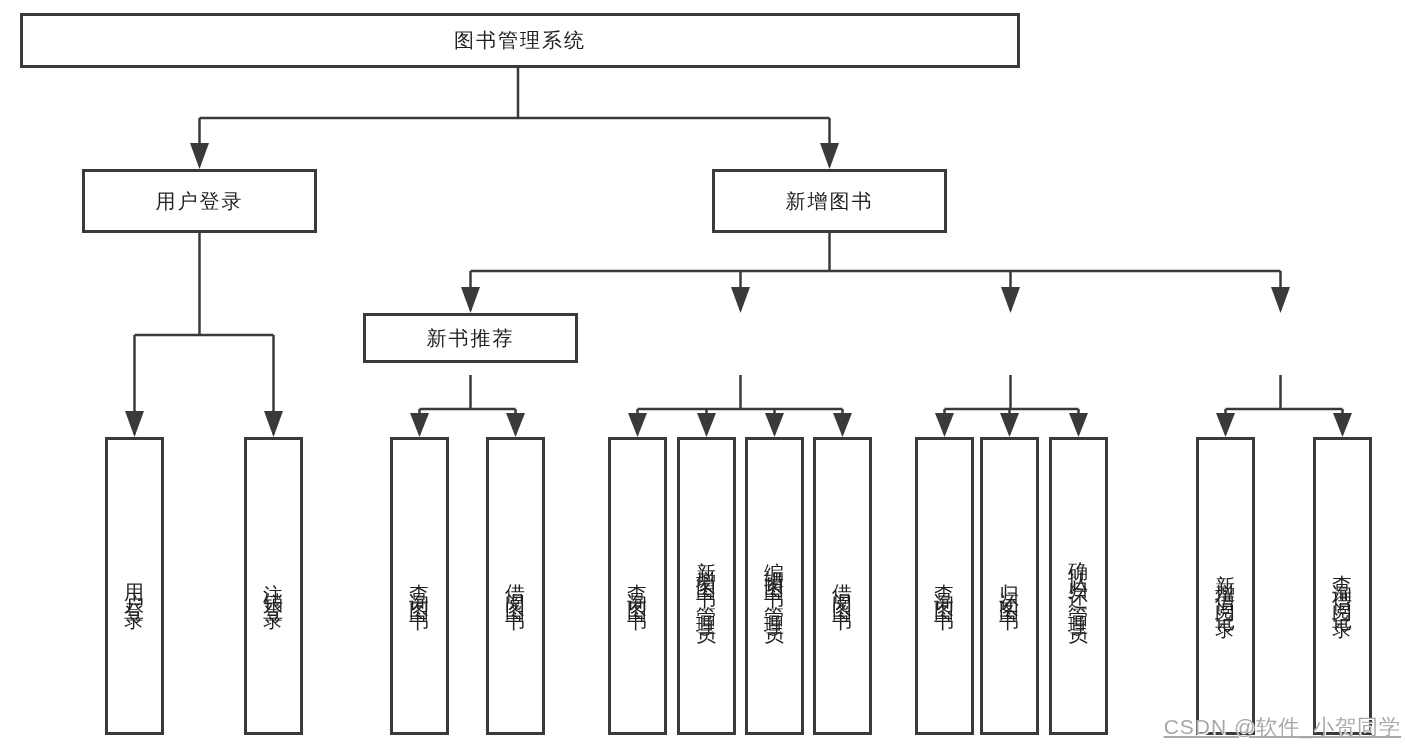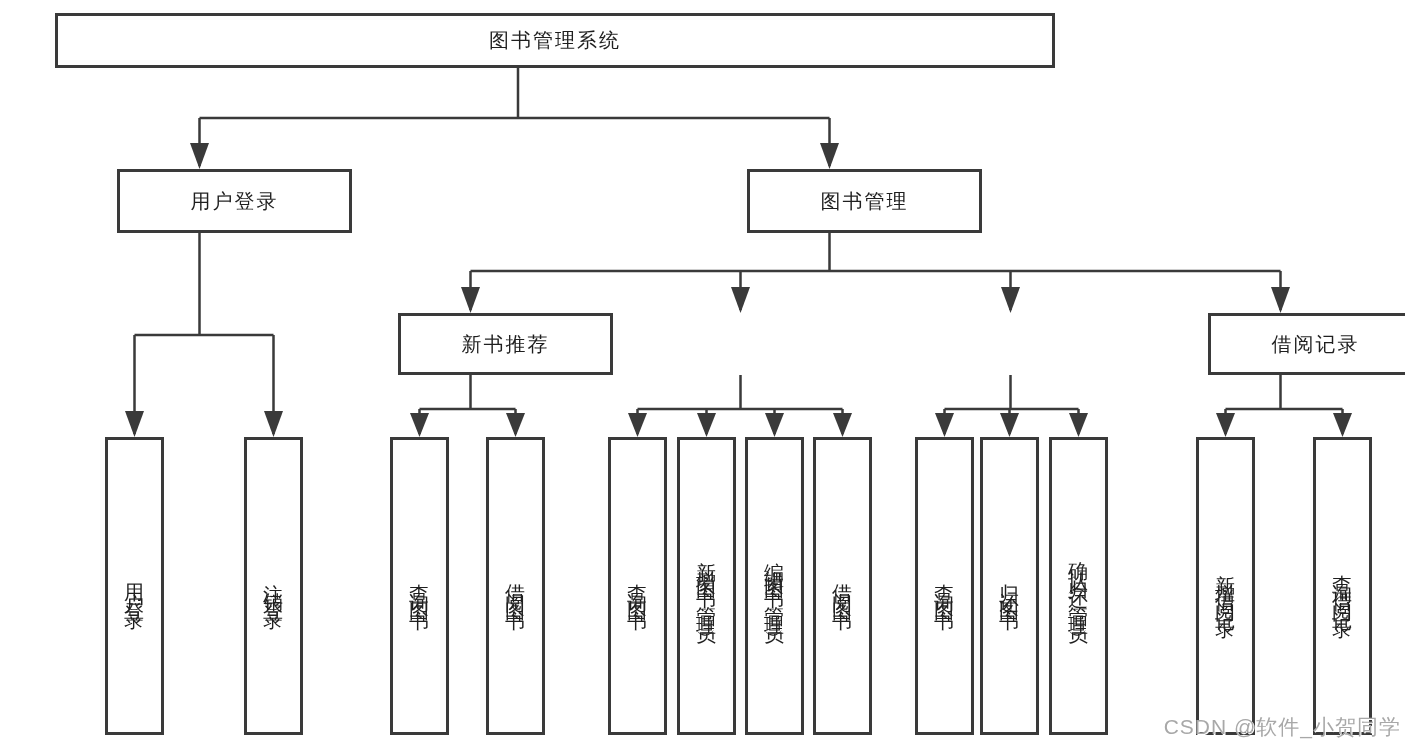--- a/index.html
+++ b/index.html
@@ -23,25 +23,24 @@
     background: #ffffff;
     display: flex;
     align-items: center;
     justify-content: center;
     color: #1f1f1f;
   }
   .hnode {
     font-size: 20px;
     letter-spacing: 2px;
     white-space: nowrap;
-    margin-left: 35px;
   }
   .root-node   { left: 20px;  top: 13px;  width: 1000px; height: 55px; }
   .l2-node     { top: 169px;  width: 235px; height: 64px; }
-  .l3-node     { top: 313px;  width: 215px; height: 62px; }
+  .l3-node     { top: 313px;  width: 215px; height: 50px; }
   .vnode {
     top: 437px;
     width: 59px;
     height: 298px;
   }
   .vnode span {
     writing-mode: vertical-rl;
     text-orientation: mixed;
     font-size: 20px;
     line-height: 1;
@@ -50,20 +49,21 @@
   }
   .watermark {
     position: absolute;
     right: 4px;
     bottom: 6px;
     font-size: 21px;
     letter-spacing: 1px;
     color: #a8a8a8;
     text-shadow: 1px 1px 0 #ffffff;
     white-space: nowrap;
+    text-decoration: underline;
   }
   svg .wire { stroke: #3a3a3a; stroke-width: 2.5; fill: none; }
   svg .head { fill: #3a3a3a; stroke: none; }
 </style>
 </head>
 <body>
 
 <div class="canvas">
 
   <svg class="connectors" viewBox="0 0 1405 747" xmlns="http://www.w3.org/2000/svg">
@@ -103,28 +103,25 @@
   </svg>
 
   <div class="node hnode root-node">
     <span>图书管理系统</span>
   </div>
 
   <div class="node hnode l2-node" style="left:82px">
     <span>用户登录</span>
   </div>
   <div class="node hnode l2-node" style="left:712px">
-    <span>图书管理</span>
+    <span>新增图书</span>
   </div>
 
   <div class="node hnode l3-node" style="left:363px">
     <span>新书推荐</span>
-  </div>
-  <div class="node hnode l3-node" style="left:1173px">
-    <span>借阅记录</span>
   </div>
 
   <div class="node vnode" style="left:105px">
     <span>用户登录</span>
   </div>
   <div class="node vnode" style="left:244px">
     <span>注销登录</span>
   </div>
 
   <div class="node vnode" style="left:390px">

